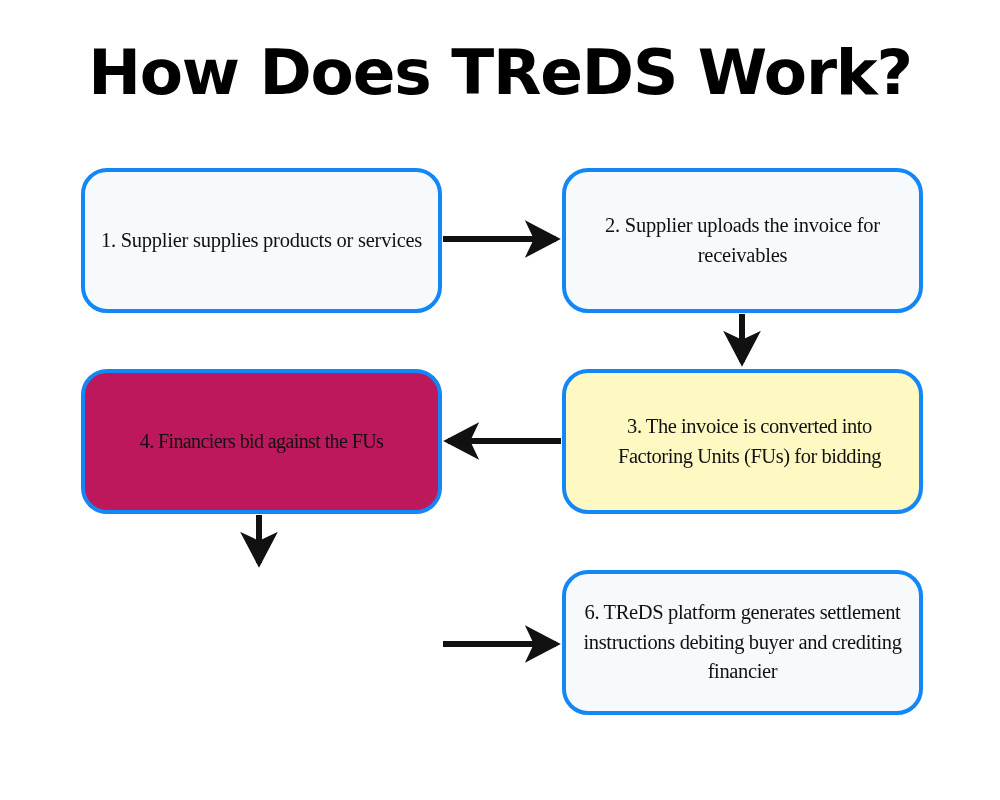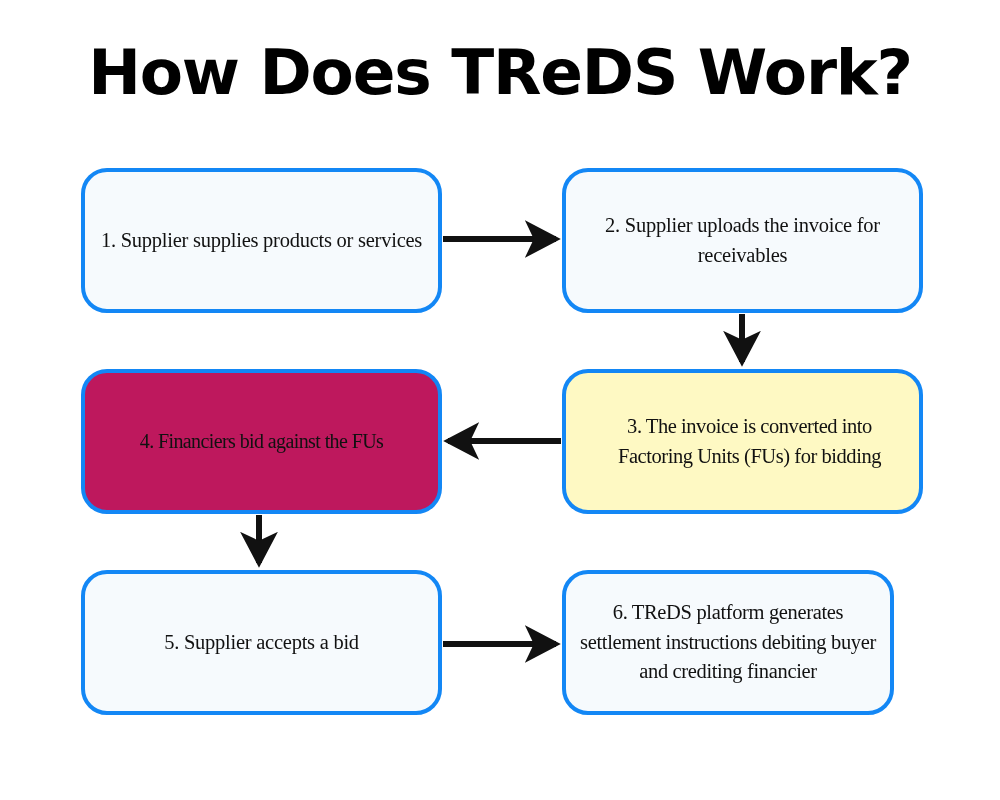--- a/index.html
+++ b/index.html
@@ -60,21 +60,21 @@
     width: 100%;
     white-space: pre-line;
   }
 
   
   #box-1 { left: 81px;  top: 168px; width: 361px; height: 145px; }
   #box-2 { left: 562px; top: 168px; width: 361px; height: 145px; }
   #box-3 { left: 562px; top: 369px; width: 361px; height: 145px; }
   #box-4 { left: 81px;  top: 369px; width: 361px; height: 145px; }
   #box-5 { left: 81px;  top: 570px; width: 361px; height: 145px; }
-  #box-6 { left: 562px; top: 570px; width: 332px; height: 145px; }
+  #box-6 { left: 562px; top: 570px; width: 361px; height: 145px; }
 
   #box-4 .flow-box-label { font-size: 20px; letter-spacing: -0.6px; }
   #box-3 .flow-box-label { letter-spacing: -0.45px; }
   #box-6 .flow-box-label { letter-spacing: -0.35px; }
 
   
   #arrow-layer {
     position: absolute;
     left: 0;
     top: 0;
@@ -127,21 +127,18 @@
   </div>
 
   <div class="flow-box" id="box-3" style="border-color: rgb(19, 135, 245); background: #fef9c3; padding-left: 24px;">
     <span class="flow-box-label" style="color: rgb(17, 17, 17);">3. The invoice is converted into Factoring Units (FUs) for bidding</span>
   </div>
 
   <div class="flow-box" id="box-4" style="border-color: rgb(19, 135, 245); background: #be185d;">
     <span class="flow-box-label" style="color: rgb(17, 17, 17);">4. Financiers bid against the FUs</span>
   </div>
 
-  <div class="flow-box" id="box-5" style="border-color: rgb(19, 135, 245); background: rgb(246, 250, 253);">
-    <span class="flow-box-label" style="color: rgb(17, 17, 17);">5. Supplier accepts a bid</span>
-  </div>
 
   <div class="flow-box" id="box-6" style="border-color: rgb(19, 135, 245); background: rgb(246, 250, 253);">
     <span class="flow-box-label" style="color: rgb(17, 17, 17);">6. TReDS platform generates settlement instructions debiting buyer and crediting financier</span>
   </div>
 
 </div>
 
 </body></html>

